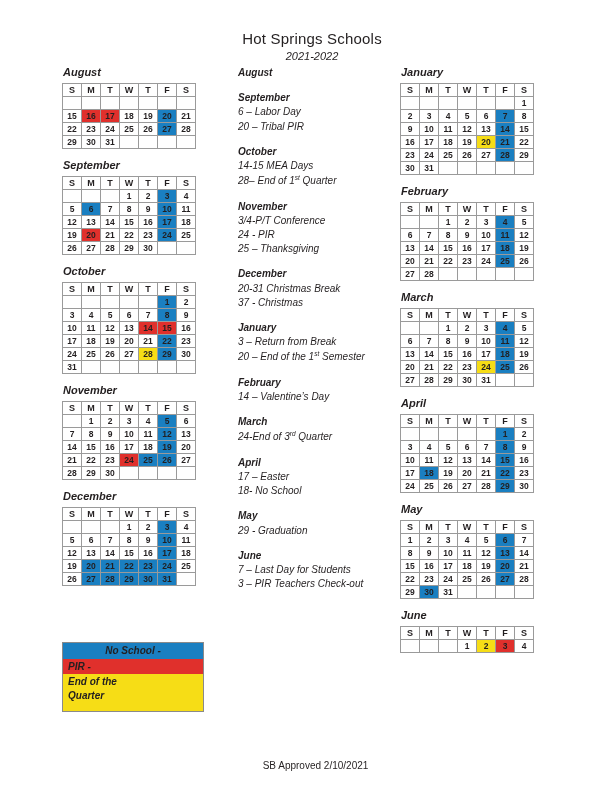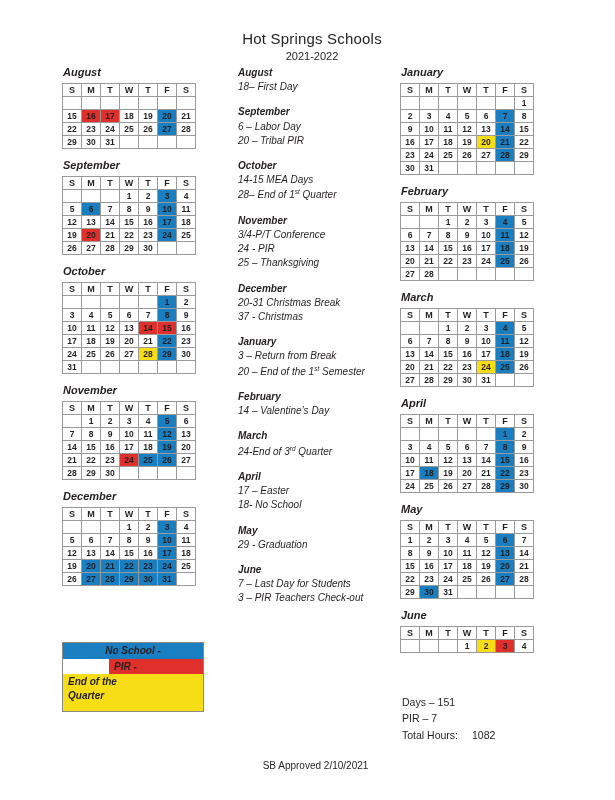--- a/index.html
+++ b/index.html
@@ -9,21 +9,21 @@
     font-family:"Liberation Sans", sans-serif;
     color:#231f20;
     position:relative;
     overflow:hidden;
   }
   .page { position:relative; width:615px; height:800px; padding:0; box-sizing:border-box; }
 
   
   .header { text-align:center; padding-top:30px;padding-left:9px; }
   .header .title { font-size:15px; letter-spacing:.2px; }
-  .header .subtitle { font-size:11px; margin-top:3px; }
+  .header .subtitle { font-size:11px; margin-top:3px;font-style:italic; }
 
   
   .cols { position:absolute; top:66px; left:0; width:615px; }
   .col { position:absolute; top:0; }
   .col-left   { left:62px;  width:160px; }
   .col-mid    { left:238px; width:155px; }
   .col-right  { left:400px; width:165px; }
 
   
   .month { margin-bottom:10px; }
@@ -60,21 +60,21 @@
   .legend {
     position:absolute; left:62px; top:642px;
     width:140px; border:1px solid #8a8a8a;
   }
   .legend div {
     font-size:10px; font-weight:bold; font-style:italic;
     padding:1px 5px; line-height:1.35;
     color:#231f20;
   }
   .legend .lg-blue   { background:#1a7fc1;text-align:center; }
-  .legend .lg-red    { background:#e0302c;margin-left:46px; }
+  .legend .lg-red    { background:#e0302c; }
   .legend .lg-yellow { background:#f6dd16; padding-bottom:9px; }
 
   
   .summary { position:absolute; left:402px; top:694px; font-size:10.5px; line-height:1.55; }
   .summary .s-hours span.lbl { margin-right:14px; }
 
   
   .footer { position:absolute; left:8px; top:760px; width:615px; text-align:center; font-size:10px; }
 </style>
 </head>
@@ -401,21 +401,20 @@
                 <td class="blue">31</td>
                 <td class="empty">&nbsp;</td>
               </tr>
             </tbody>
           </table>
         </div>
       </div>
     <div class="col col-mid" id="col-mid">
         <div class="notes">
           <div class="n-month first">August</div>
-          <div class="n-line">18– First Day</div>
           <div class="n-month">September</div>
           <div class="n-line">6 – Labor Day</div>
           <div class="n-line">20 – Tribal PIR</div>
           <div class="n-month">October</div>
           <div class="n-line">14-15  MEA Days</div>
           <div class="n-line">28– End of 1<sup>st</sup> Quarter</div>
           <div class="n-month">November</div>
           <div class="n-line">3/4-P/T Conference</div>
           <div class="n-line">24 - PIR</div>
           <div class="n-line">25 – Thanksgiving</div>
@@ -796,23 +795,16 @@
 
   <div class="legend">
     <div class="lg-blue">No School -</div>
     <div class="lg-red">PIR -</div>
     <div class="lg-yellow">
       <span>End of the</span><br>
       <span>Quarter</span>
     </div>
   </div>
 
-  <div class="summary">
-    <div>Days – 151</div>
-    <div>PIR – 7</div>
-    <div class="s-hours">
-      <span class="lbl">Total Hours:</span><span>1082</span>
-    </div>
-  </div>
 
   <div class="footer">SB Approved 2/10/2021</div>
 
 </div>
 
 </body></html>

